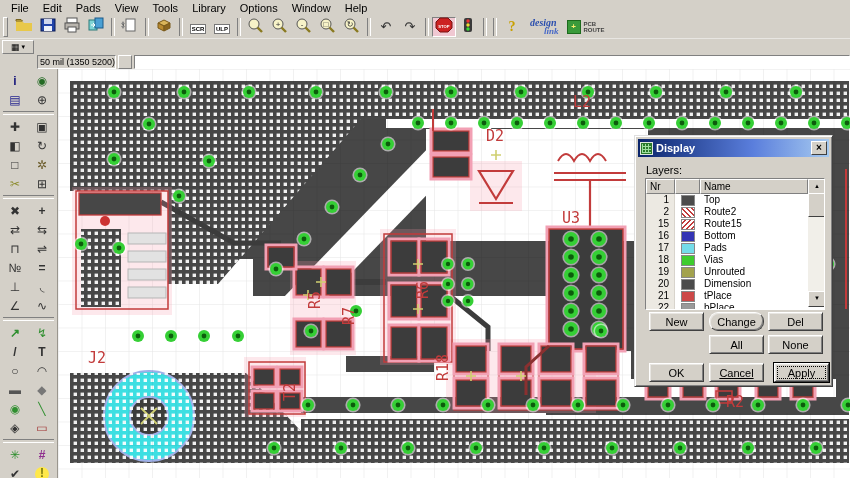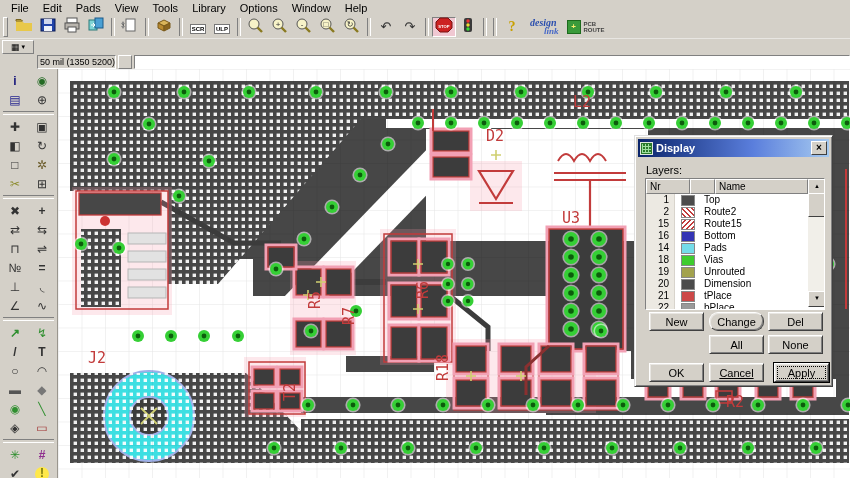--- a/index.html
+++ b/index.html
@@ -57,21 +57,21 @@
      repeating-linear-gradient(90deg,#9fdf9f 0 1px,transparent 1px 3px);}
   .dlg-title-text{color:#fff;font-weight:bold;font-size:11px;flex:1;}
   .dlg-close{width:16px;height:14px;background:#d4d0c8;border:1px solid;border-color:#fff #404040 #404040 #fff;
              display:flex;align-items:center;justify-content:center;font-size:10px;font-weight:bold;line-height:10px;}
   .dlg-label{position:absolute;left:11px;top:28px;font-size:11px;}
   .layer-list{position:absolute;left:10px;top:42px;width:178px;height:130px;background:#fff;
               border:1px solid;border-color:#808080 #fff #fff #808080;box-shadow:inset 1px 1px 0 #404040;overflow:hidden;}
   .ll-header{display:flex;height:15px;}
   .ll-h{background:#d4d0c8;border:1px solid;border-color:#fff #808080 #808080 #fff;
         font-size:10px;padding:0 3px;line-height:13px;box-sizing:border-box;}
-  .ll-h.nr{width:44px;}
+  .ll-h.nr{width:29px;}
   .ll-h.sw{width:25px;}
   .ll-h.nm{flex:1;}
   .ll-h.sc{width:16px;}
   .ll-row{display:flex;height:12px;align-items:center;}
   .ll-nr{width:29px;text-align:right;padding-right:5px;box-sizing:border-box;font-size:10px;
          background:#ece9e2;border-right:1px solid #d8d4cc;height:12px;line-height:12px;}
   .ll-sw{width:25px;display:flex;justify-content:center;}
   .ll-sw span{width:12px;height:9px;display:block;border:1px solid #888;}
   .ll-nm{flex:1;font-size:10px;line-height:12px;padding-left:4px;}
   .ll-scroll{position:absolute;right:0;top:0;width:16px;height:128px;background:#f1efe9;}
@@ -847,21 +847,21 @@
           <div class="ll-nm">Route15</div>
         </div>
         <div class="ll-row">
           <div class="ll-nr">16</div>
           <div class="ll-sw">
             <span style="background:#3434b4;"></span>
           </div>
           <div class="ll-nm">Bottom</div>
         </div>
         <div class="ll-row">
-          <div class="ll-nr">14</div>
+          <div class="ll-nr">17</div>
           <div class="ll-sw">
             <span style="background:#74dce9;"></span>
           </div>
           <div class="ll-nm">Pads</div>
         </div>
         <div class="ll-row">
           <div class="ll-nr">18</div>
           <div class="ll-sw">
             <span style="background:#3ecc2e;"></span>
           </div>

